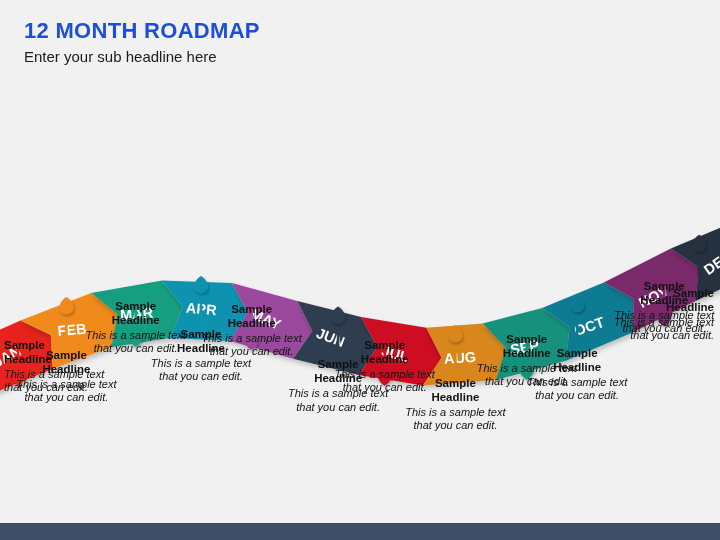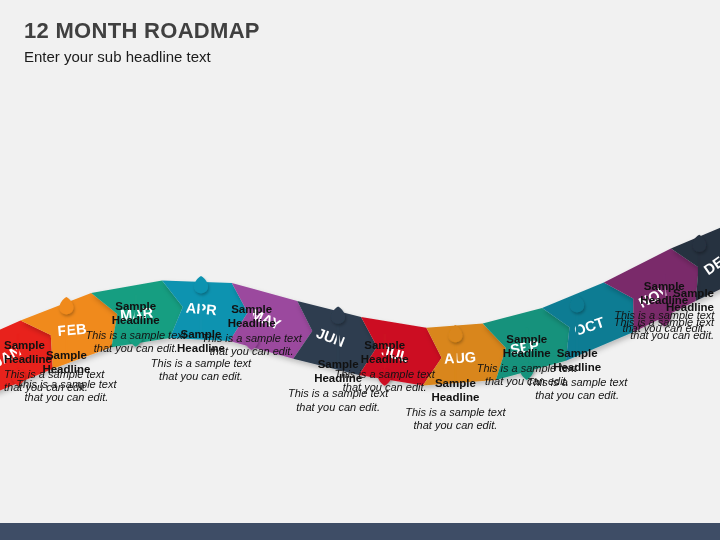--- a/index.html
+++ b/index.html
@@ -7,21 +7,21 @@
     width:720px;height:540px;overflow:hidden;
     background:#f1f1f1;
     font-family:"Liberation Sans", sans-serif;
     position:relative;
   }
   #stage{position:absolute;inset:0;width:720px;height:540px;}
 
   .title{
     position:absolute;left:24px;top:18px;
     font-size:22px;font-weight:bold;letter-spacing:.3px;
-    color:#404040;white-space:nowrap;
+    color:#1d4ed8;white-space:nowrap;
   }
   .subtitle{
     position:absolute;left:24px;top:48px;
     font-size:15px;color:#1b1b1b;white-space:nowrap;
   }
   .footer-bar{
     position:absolute;left:0;bottom:0;width:720px;height:17px;
     background:#3e4d66;
   }
 
@@ -40,21 +40,21 @@
   .cap.ctr{text-align:center;}
   .cap.lft{text-align:left;}
   .cap.rgt{text-align:right;}
 </style>
 </head>
 <body>
 
 <div id="stage">
 
   <div class="title">12 MONTH ROADMAP</div>
-  <div class="subtitle">Enter your sub headline text</div>
+  <div class="subtitle">Enter your sub headline here</div>
 
   <svg id="road" viewBox="0 0 720 540">
     <defs>
       <filter id="sh" x="-30%" y="-30%" width="180%" height="190%">
         <feDropShadow dx="1.5" dy="3" stdDeviation="2.6" flood-color="#000" flood-opacity="0.22"></feDropShadow>
       </filter>
       <filter id="shp" x="-60%" y="-60%" width="240%" height="240%">
         <feDropShadow dx="1" dy="2" stdDeviation="1.6" flood-color="#000" flood-opacity="0.28"></feDropShadow>
       </filter>
     </defs>

